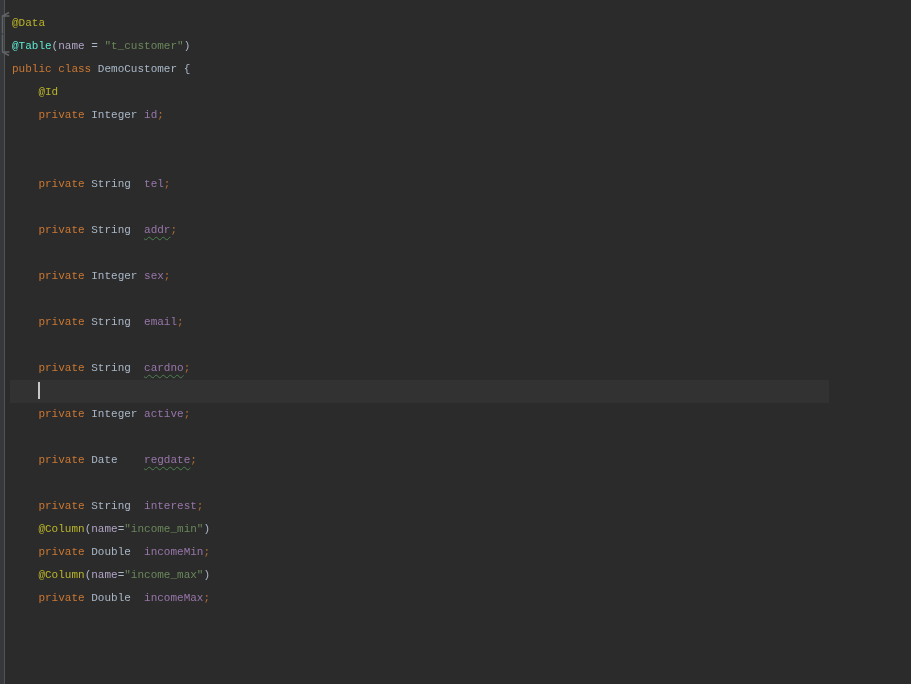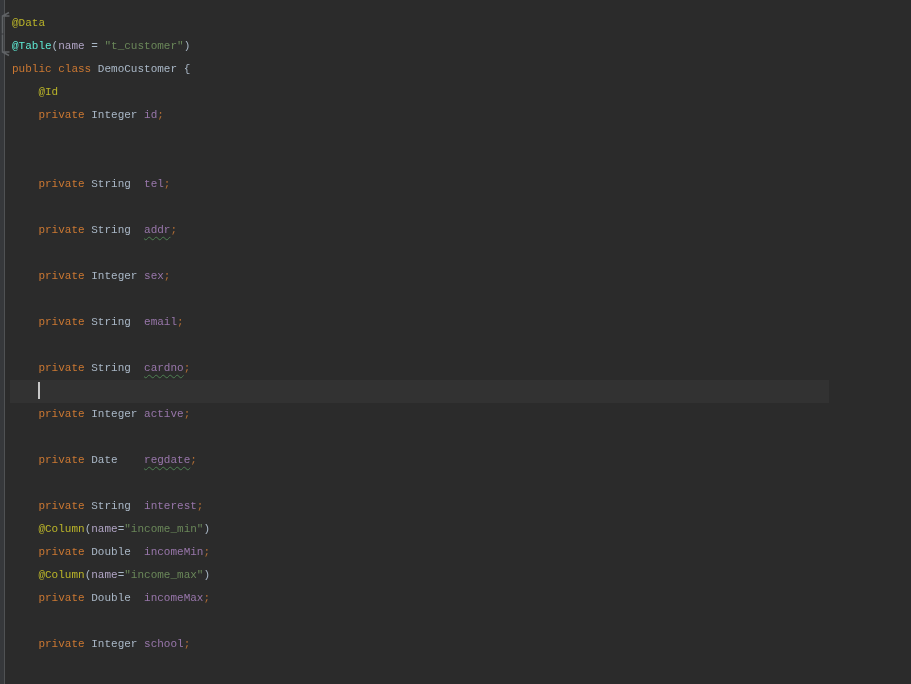--- a/index.html
+++ b/index.html
@@ -103,15 +103,14 @@
       <div class="line"><span style="color: rgb(169, 183, 198);">    </span><span style="color: rgb(204, 120, 50);">private</span><span style="color: rgb(169, 183, 198);"> Integer </span><span style="color: rgb(152, 118, 170); text-align: right;">active</span><span style="color: rgb(176, 109, 53);">;</span></div>
       <div class="line"></div>
       <div class="line"><span style="color: rgb(169, 183, 198);">    </span><span style="color: rgb(204, 120, 50);">private</span><span style="color: rgb(169, 183, 198);"> Date    </span><span class="typo" style="color: rgb(152, 118, 170); text-decoration-color: rgb(78, 128, 82);">regdate</span><span style="color: rgb(176, 109, 53);">;</span></div>
       <div class="line"></div>
       <div class="line"><span style="color: rgb(169, 183, 198);">    </span><span style="color: rgb(204, 120, 50);">private</span><span style="color: rgb(169, 183, 198);"> String  </span><span style="color: rgb(152, 118, 170);">interest</span><span style="color: rgb(176, 109, 53);">;</span></div>
       <div class="line"><span style="color: rgb(169, 183, 198);">    </span><span style="color: rgb(187, 181, 41);">@Column</span><span style="color: rgb(169, 183, 198);">(</span><span style="color: rgb(176, 164, 196);">name</span><span style="color: rgb(169, 183, 198);">=</span><span style="color: rgb(106, 135, 89);">"income_min"</span><span style="color: rgb(169, 183, 198);">)</span></div>
       <div class="line"><span style="color: rgb(169, 183, 198);">    </span><span style="color: rgb(204, 120, 50);">private</span><span style="color: rgb(169, 183, 198);"> Double  </span><span style="color: rgb(152, 118, 170);">incomeMin</span><span style="color: rgb(176, 109, 53);">;</span></div>
       <div class="line"><span style="color: rgb(169, 183, 198);">    </span><span style="color: rgb(187, 181, 41);">@Column</span><span style="color: rgb(169, 183, 198);">(</span><span style="color: rgb(176, 164, 196);">name</span><span style="color: rgb(169, 183, 198);">=</span><span style="color: rgb(106, 135, 89);">"income_max"</span><span style="color: rgb(169, 183, 198);">)</span></div>
       <div class="line"><span style="color: rgb(169, 183, 198);">    </span><span style="color: rgb(204, 120, 50);">private</span><span style="color: rgb(169, 183, 198);"> Double  </span><span style="color: rgb(152, 118, 170);">incomeMax</span><span style="color: rgb(176, 109, 53);">;</span></div>
       <div class="line"></div>
-      <div class="line"><span style="color: rgb(169, 183, 198);">    </span><span style="color: rgb(204, 120, 50);">private</span><span style="color: rgb(169, 183, 198);"> Integer </span><span style="color: rgb(152, 118, 170);">school</span><span style="color: rgb(176, 109, 53);">;</span></div>
     </div>
 </div>
 
 </body></html>

